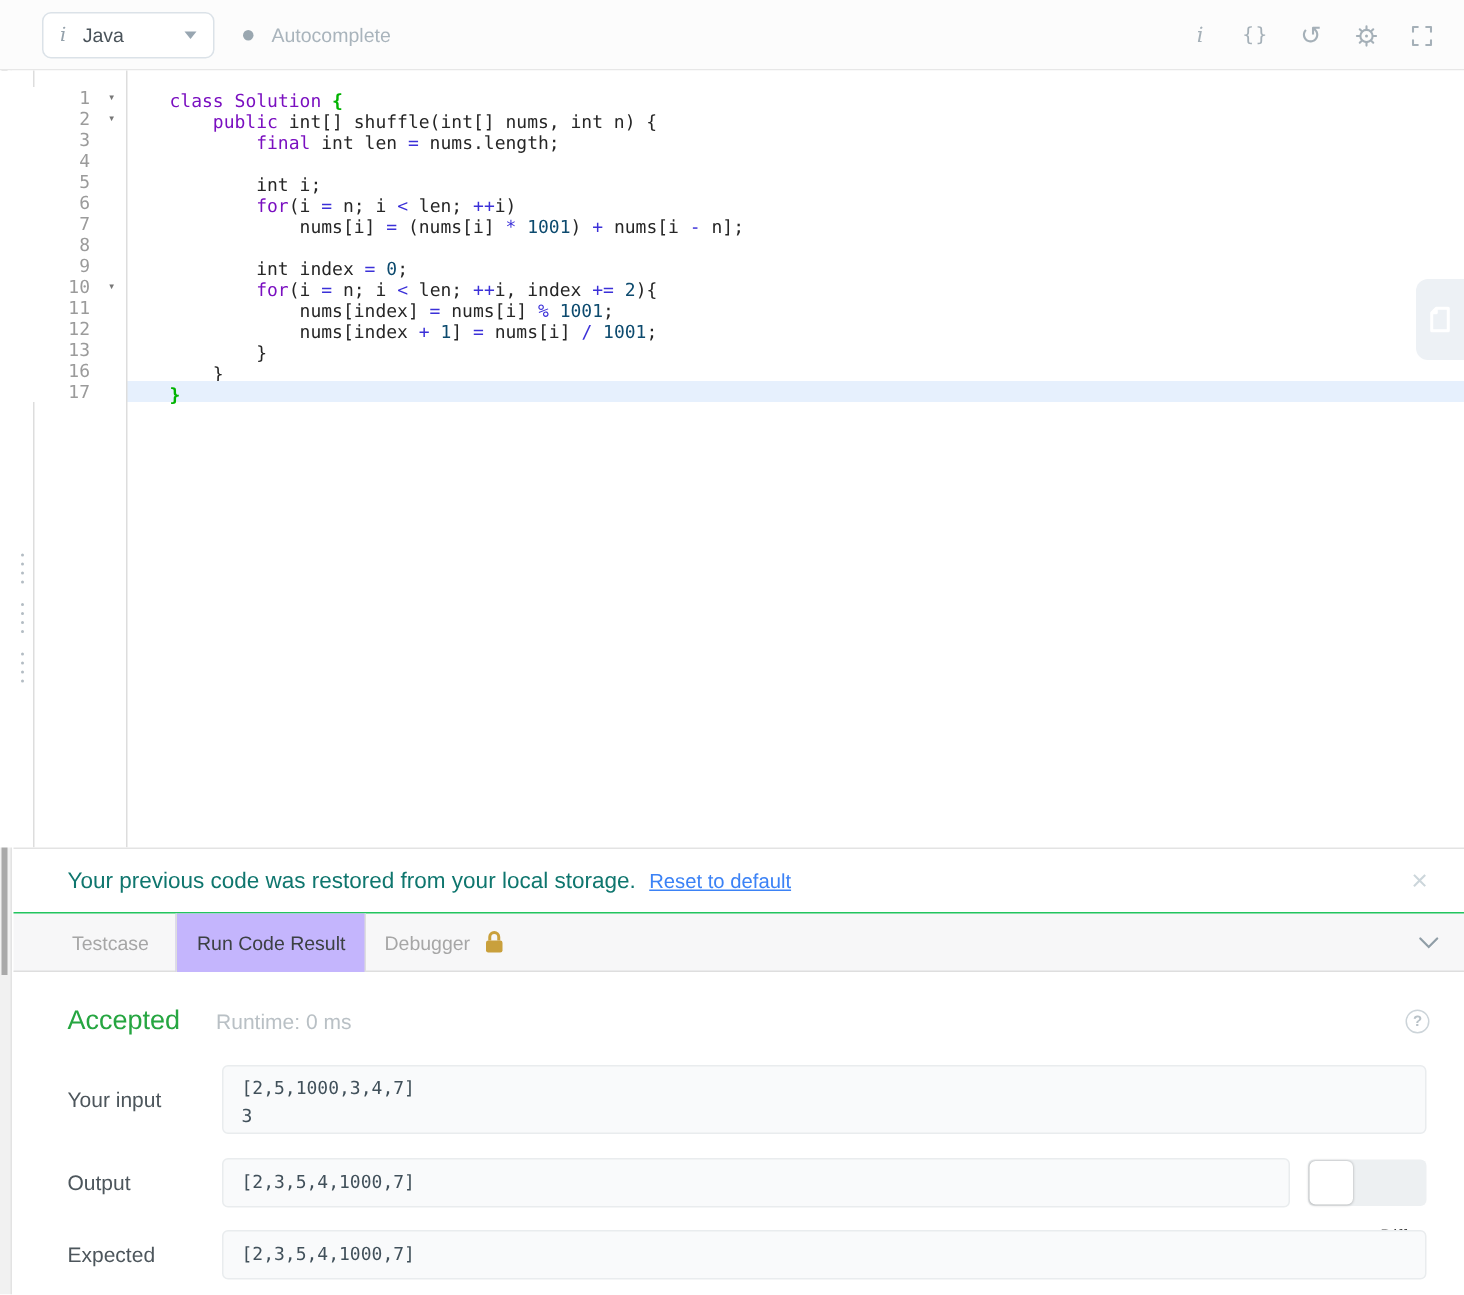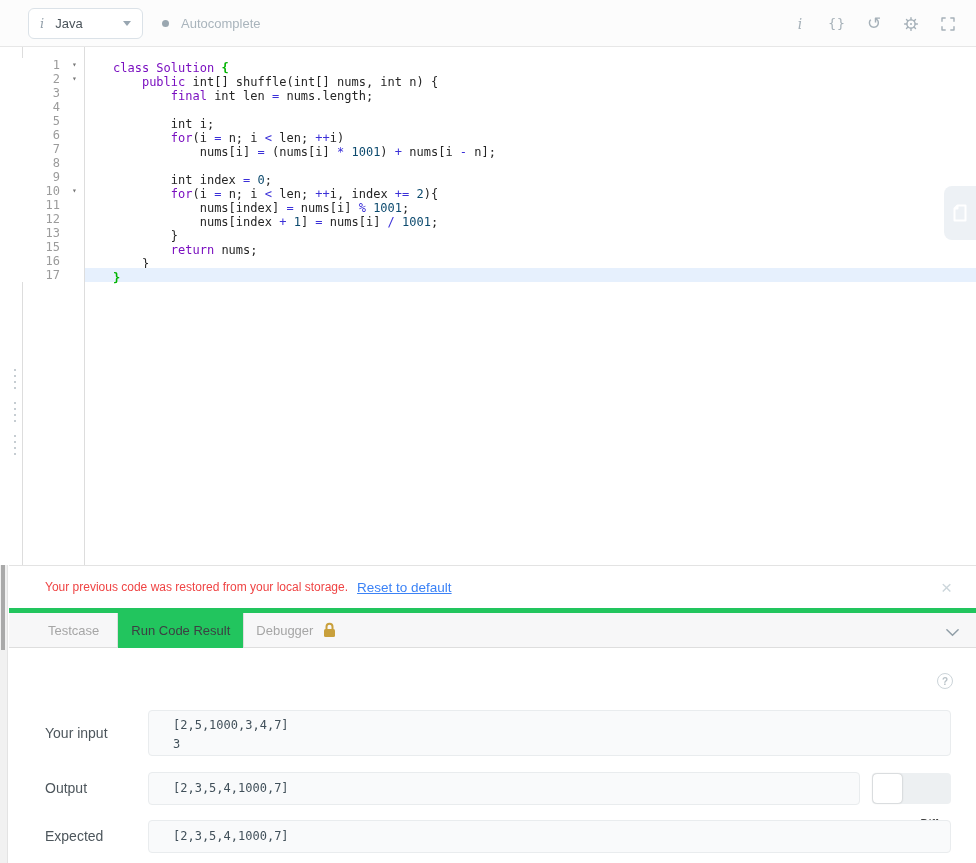--- a/index.html
+++ b/index.html
@@ -63,49 +63,49 @@
   .drag-dots i.gap { background:transparent; height:5px; }
 
   .float-widget { position:absolute; right:0; top:139px; width:32px; height:54px;
     background:#edf1f5; border-radius:8px 0 0 8px; display:flex; align-items:center;
     padding-left:7px; cursor:pointer; }
 
   
   .notif { position:absolute; top:565px; left:9px; width:967px; height:43px;
     background:#fff; border-top:1px solid #e3e3e3; display:flex; align-items:center;
     padding-left:36px; }
-  .notif .msg { color:#ef4444; font-size:12px; }
+  .notif .msg { color:#0f766e; font-size:15px; }
   .notif .action { margin-left:9px; color:#3b82f6; font-size:13.5px;
     text-decoration:underline; cursor:pointer; }
   .notif .close { position:absolute; right:20px; top:0; height:43px; display:flex;
     align-items:center; color:#ccd6db; font-size:19px; cursor:pointer; padding:0 4px; }
 
   
   .tabbar { position:absolute; top:608px; left:9px; width:967px; height:40px;
-    background:#f7f7f8; border-top:5px solid #22c55e; border-bottom:1px solid #dedede;
+    background:#f7f7f8; border-top:1px solid #22c55e; border-bottom:1px solid #dedede;
     display:flex; align-items:stretch; padding-left:30px; }
   .tab { display:flex; align-items:center; padding:0 9px; font-size:13px;
     color:#a6a6a6; cursor:pointer; white-space:nowrap; }
-  .tab.active { background:#22c55e; border-left:1px solid #dedede; border-right:1px solid #dedede;
+  .tab.active { background:#c4b5fd; border-left:1px solid #dedede; border-right:1px solid #dedede;
     color:#3c4043; margin-bottom:-1px; padding:0 13px; margin-left:9px; margin-right:3px; }
   .tab .lock { margin-left:9px; display:flex; }
   .tab-collapse { position:absolute; right:16px; top:12px; cursor:pointer; display:flex; }
 
   
   .result { position:absolute; top:649px; left:9px; width:967px; height:214px; background:#fff; }
   .status { position:absolute; left:36px; top:21px; display:flex; align-items:baseline; }
   .status .accepted { color:#26a641; font-size:18px; }
   .status .runtime { margin-left:24px; color:#b9c0c5; font-size:14px; }
   .help { position:absolute; right:23px; top:24px; width:16px; height:16px;
     border:1px solid #ccd4d9; border-radius:50%; color:#b9c2c8; font-size:10px;
     font-weight:bold; display:flex; align-items:center; justify-content:center; cursor:pointer; }
   .rlabel { position:absolute; left:36px; color:#4d565c; font-size:14px; }
   .valbox { position:absolute; left:139px; background:#f9fafb; border:1px solid #e9ecee;
     border-radius:4px; font:12px/19px "DejaVu Sans Mono", monospace; color:#41505a;
-    padding:5px 24px; overflow:hidden; }
+    padding:5px 12px; overflow:hidden; }
   .box-input { top:61px; right:25px; height:46px; }
   .box-output { top:123px; right:116px; height:33px; line-height:21px; }
   .box-expected { top:171px; right:25px; height:33px; line-height:21px; }
   .diff-toggle { position:absolute; top:124px; right:25px; width:79px; height:31px;
     background:#edf0f2; border-radius:4px; cursor:pointer; }
   .diff-toggle .knob { position:absolute; left:1px; top:1px; width:29px; height:29px;
     background:#fff; border-radius:4px; box-shadow:0 0 2px rgba(0,0,0,.3); }
   .diff-toggle .dlbl { position:absolute; right:13px; top:0; line-height:31px;
     color:#404040; font-size:12px;margin-top:36px; }
 </style>
@@ -236,27 +236,20 @@
         </div>
         <div class="cm-row">
           <span class="gut">
             <span class="lnum">13</span>
             <span class="fold"></span>
           </span>
           <span class="codepart"><span class="codetext"><span class="tk-d">        }</span></span></span>
         </div>
         <div class="cm-row">
           <span class="gut">
-            <span class="lnum">15</span>
-            <span class="fold"></span>
-          </span>
-          <span class="codepart"><span class="codetext"><span class="tk-d">        </span><span class="tk-k">return</span><span class="tk-d"> nums;</span></span></span>
-        </div>
-        <div class="cm-row">
-          <span class="gut">
             <span class="lnum">16</span>
             <span class="fold"></span>
           </span>
           <span class="codepart"><span class="codetext"><span class="tk-d">    }</span></span></span>
         </div>
         <div class="cm-row">
           <span class="gut">
             <span class="lnum">17</span>
             <span class="fold"></span>
           </span>
@@ -311,20 +304,24 @@
       </span>
     </div>
     <span class="tab-collapse">
       <svg width="15" height="15" viewBox="0 0 16 16" fill="none" stroke="#909ea7" stroke-width="1.6" stroke-linecap="round">
         <path d="M2 5 l6 6 l6 -6"></path>
       </svg>
     </span>
   </div>
 
   <div class="result">
+    <div class="status">
+      <span class="accepted">Accepted</span>
+      <span class="runtime">Runtime: 0 ms</span>
+    </div>
     <div class="help">?</div>
 
     <div class="rlabel" style="top:76px">Your input</div>
     <div class="valbox box-input">
       <div>[2,5,1000,3,4,7]</div>
       <div>3</div>
     </div>
 
     <div class="rlabel" style="top:131px">Output</div>
     <div class="valbox box-output">

